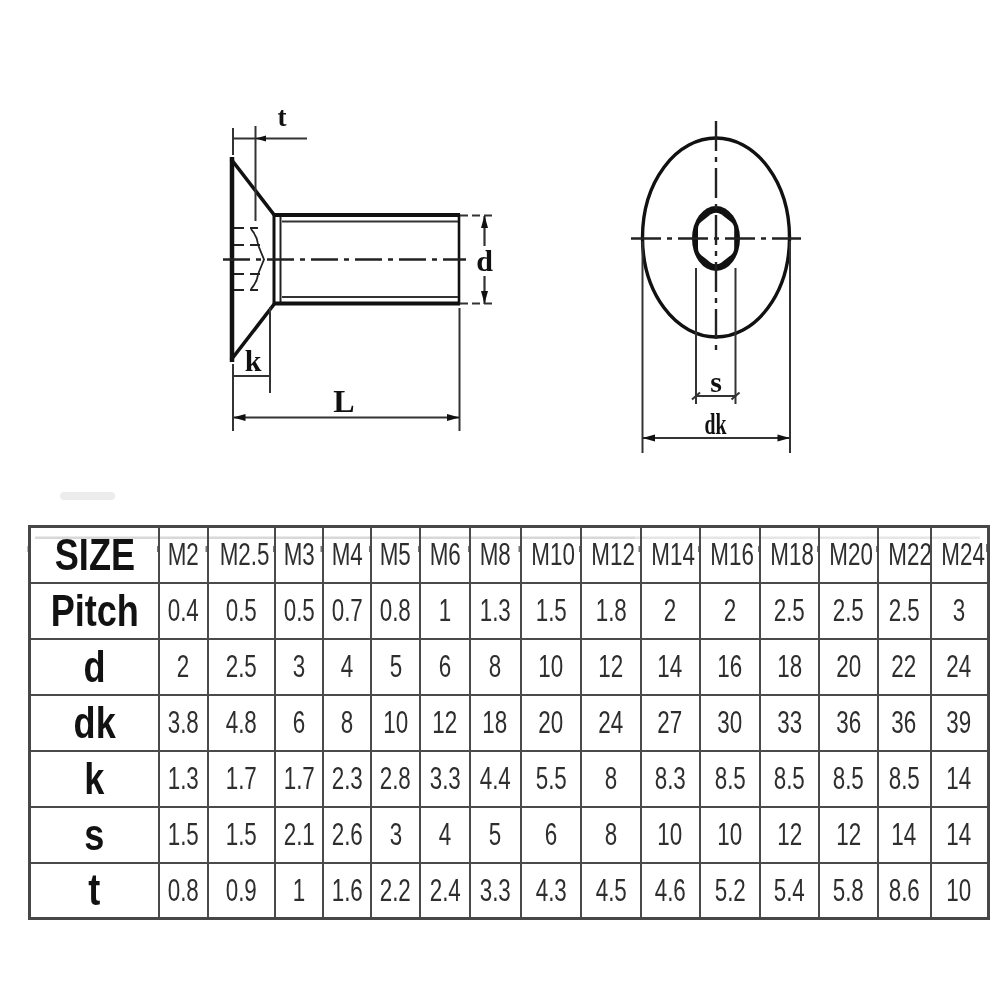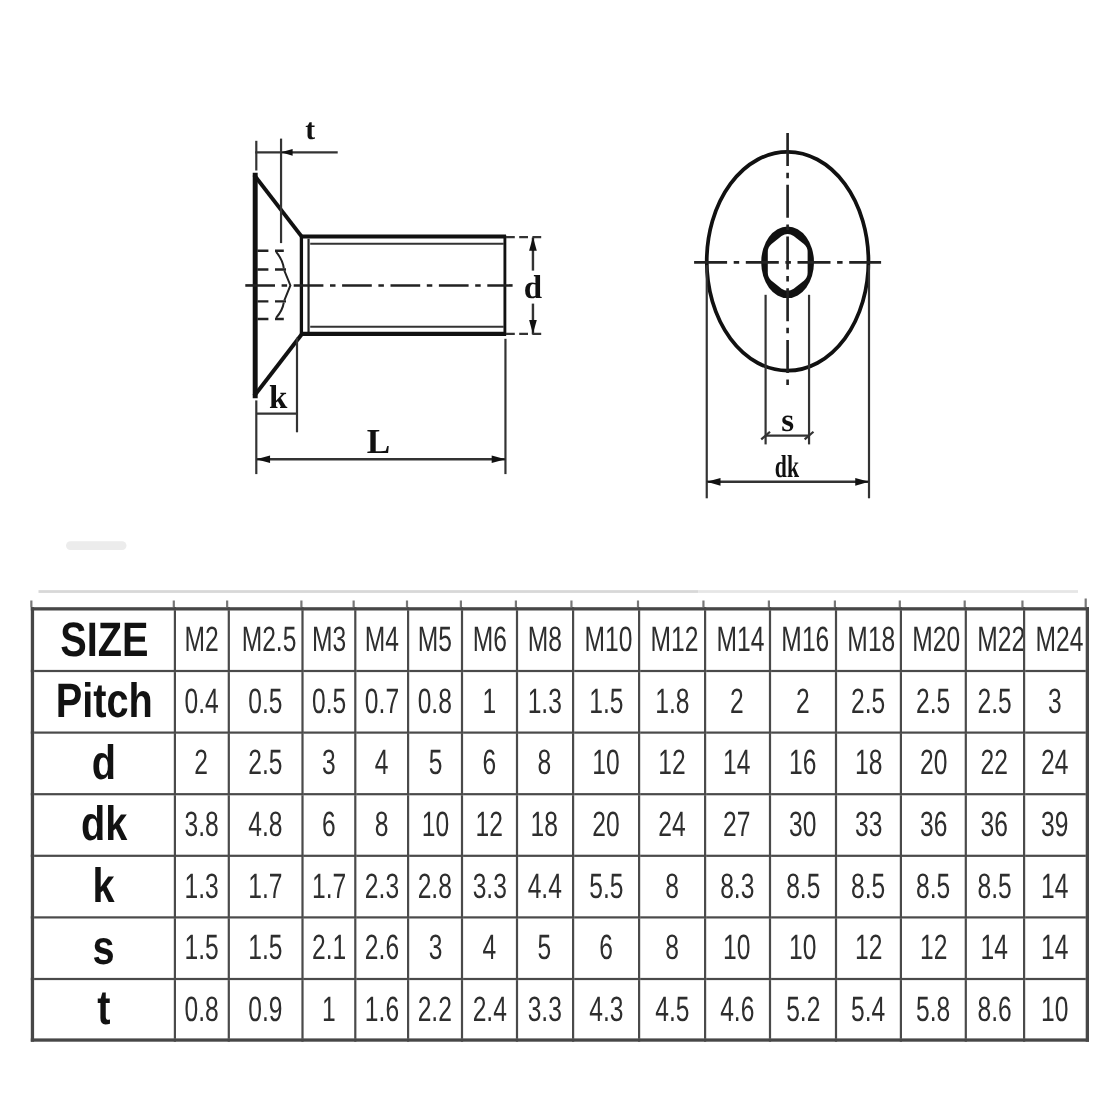--- a/index.html
+++ b/index.html
@@ -1,19 +1,19 @@
 <!DOCTYPE html>
 <html><head>
 <meta charset="utf-8">
 <style>
   html,body{margin:0;padding:0;background:#fff;}
   #page{position:relative;width:1000px;height:1000px;background:#fff;overflow:hidden;
         font-family:"Liberation Sans",sans-serif;}
   #draw{position:absolute;left:0;top:0;}
-  table{border-collapse:collapse;table-layout:fixed;position:absolute;left:28px;top:552px;width:959px;height:393px;border:3px solid #474747;}
+  table{border-collapse:collapse;table-layout:fixed;position:absolute;left:28px;top:525px;width:959px;height:393px;border:3px solid #474747;}
   td{border:2px solid #4a4a4a;text-align:center;vertical-align:middle;padding:0;
      font-size:32px;color:#2e2e2e;overflow:hidden;white-space:nowrap;}
   td span{display:inline-block;transform:scaleX(0.70);transform-origin:50% 50%;}
   td.lbl{font-weight:bold;font-size:44px;color:#121212;}
   td.lbl span{transform:scaleX(0.82);}
 </style>
 </head>
 <body>
 <div id="page">
 <svg id="draw" width="1000" height="552" viewBox="0 0 1000 552">

